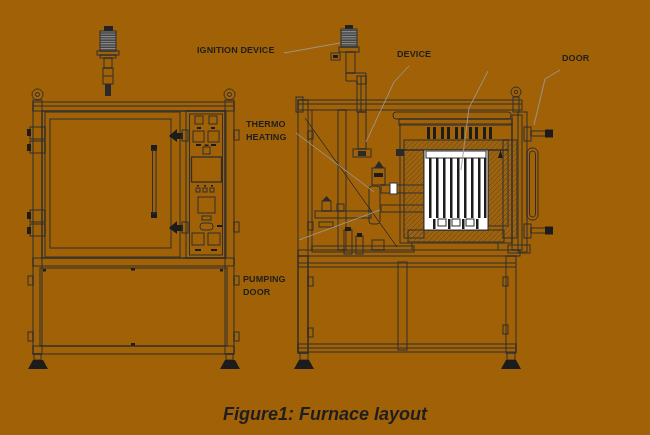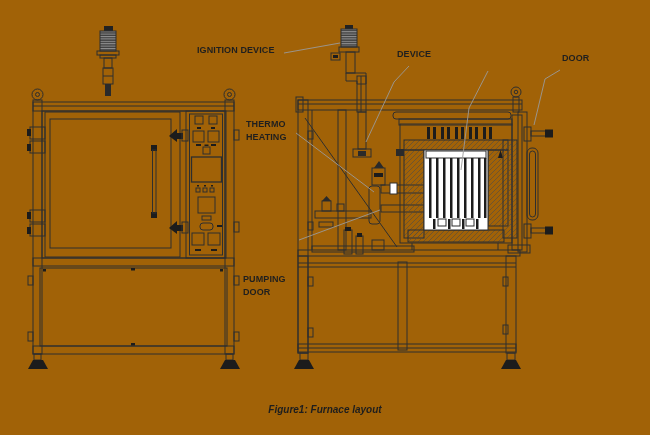--- a/index.html
+++ b/index.html
@@ -8,21 +8,21 @@
     font-family:"Liberation Sans",sans-serif;
   }
   svg{position:absolute;left:0;top:0;}
   .lbl{
     position:absolute;color:#1f1f1f;font-weight:700;font-size:9px;
     line-height:13px;letter-spacing:.1px;white-space:nowrap;
     font-family:"Liberation Sans",sans-serif;
   }
   .caption{
     position:absolute;left:0;right:0;top:404px;text-align:center;
-    font-size:10px;font-style:italic;font-weight:700;color:#1e1e1e;
+    font-size:18px;font-style:italic;font-weight:700;color:#1e1e1e;
     font-family:"Liberation Sans",sans-serif;
   }
 </style>
 </head>
 <body>
 
 <div id="stage">
 
 <svg width="650" height="435" viewBox="0 0 650 435">
   <defs>

